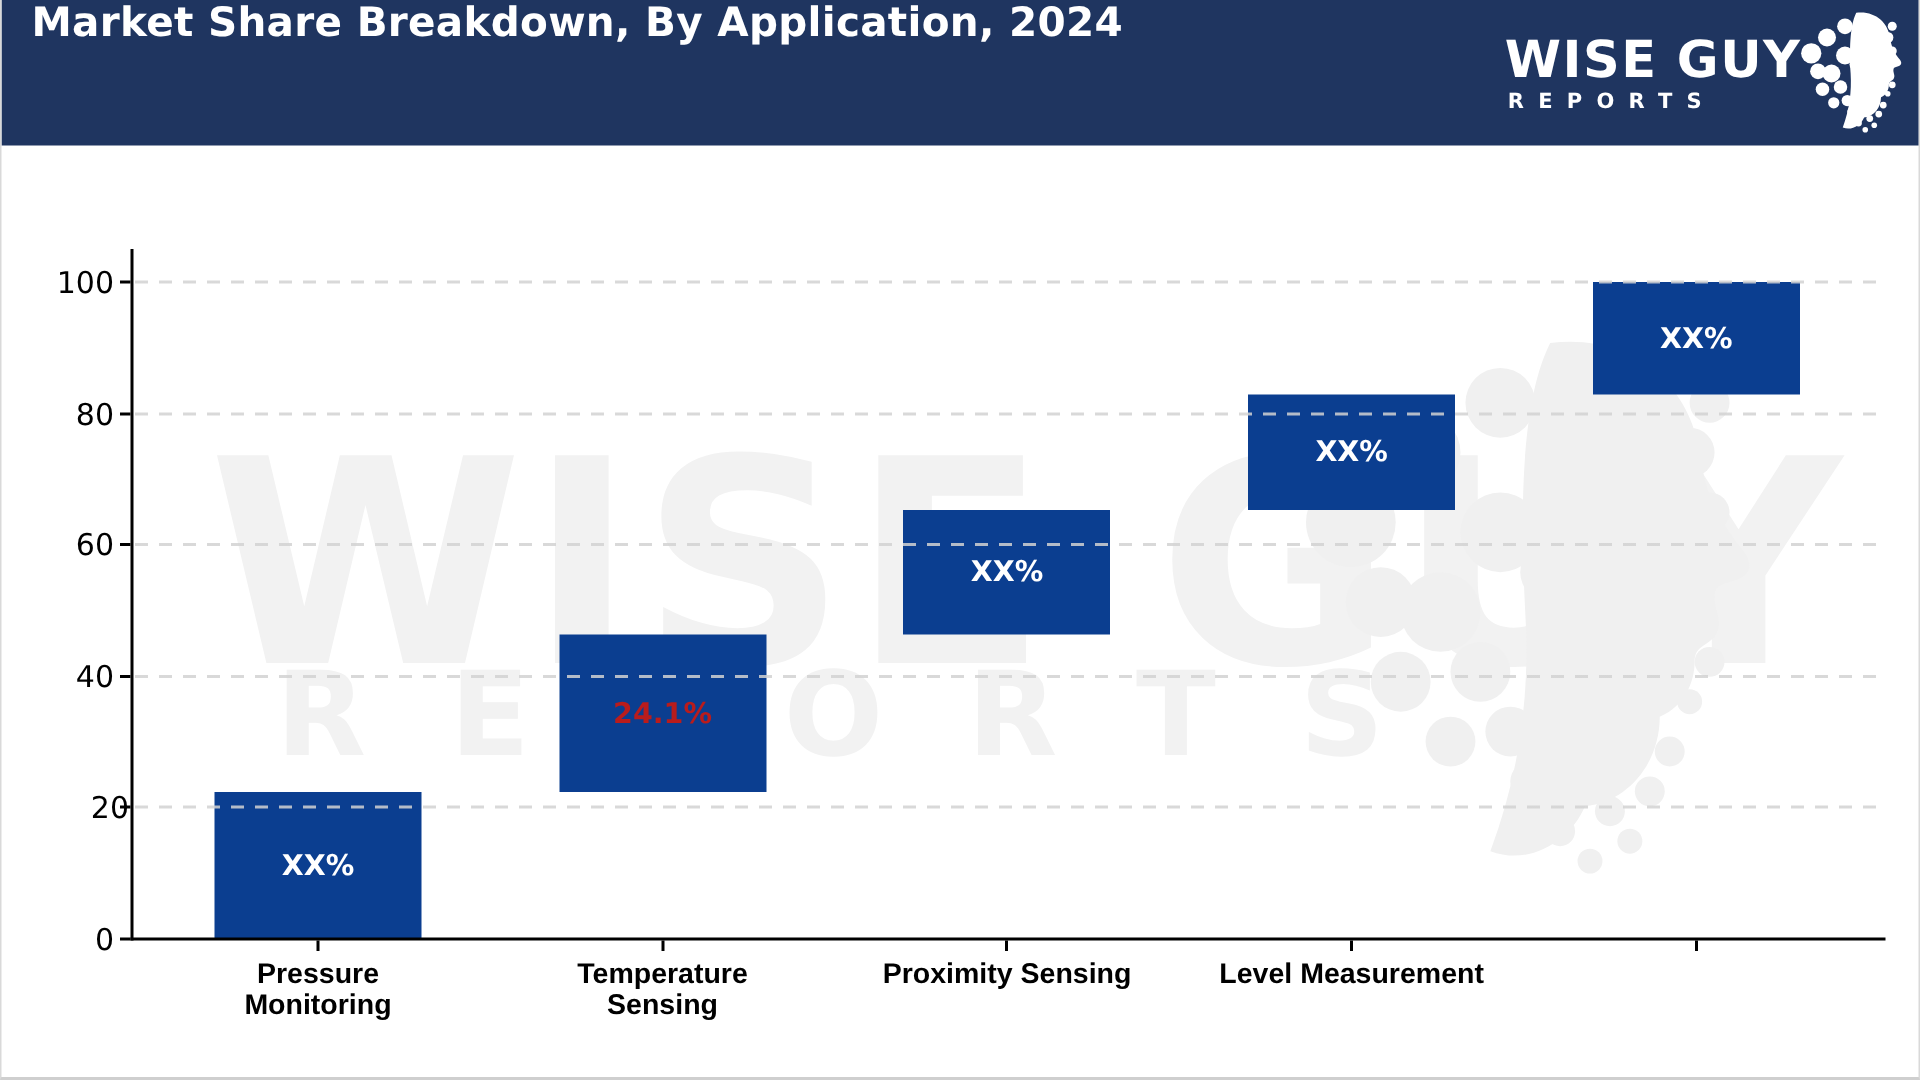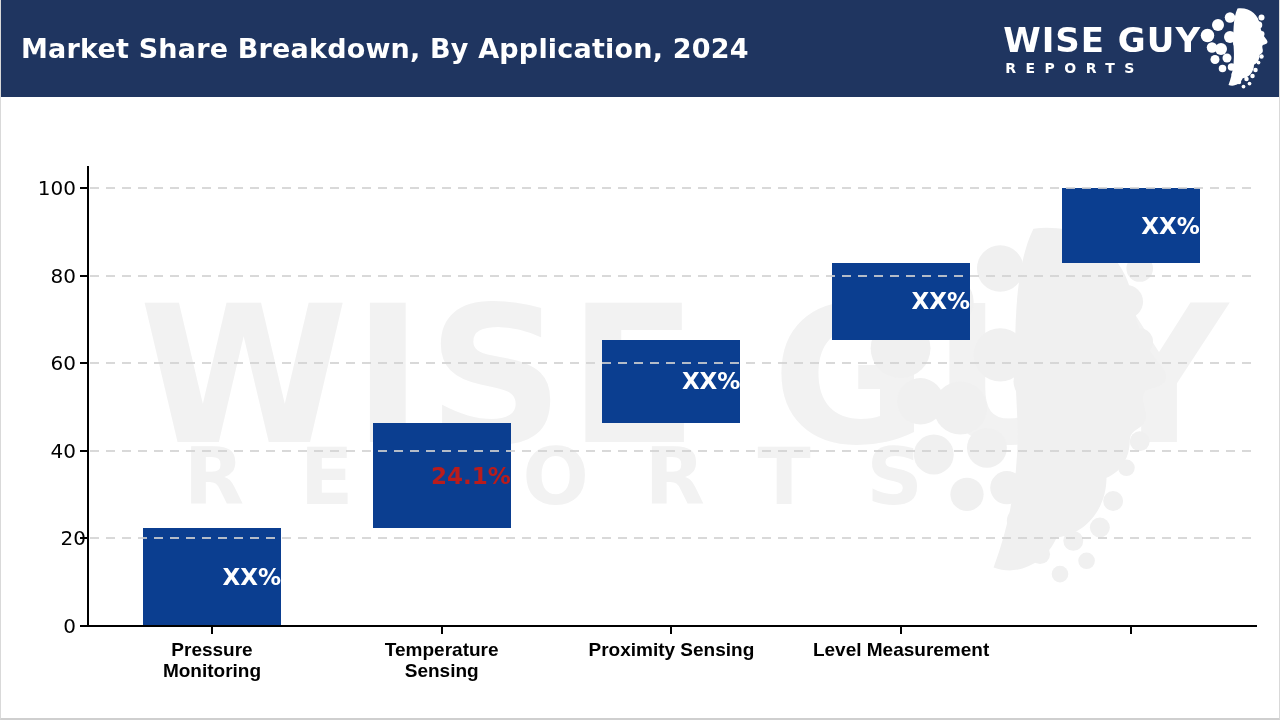--- a/index.html
+++ b/index.html
@@ -5,21 +5,21 @@
   * { margin:0; padding:0; box-sizing:border-box; }
   html,body { background:#ffffff; }
   body { font-family:"DejaVu Sans","Liberation Sans",sans-serif; }
   .stage{
     position:relative; width:1280px; height:720px; background:#ffffff; overflow:hidden;
     border-left:1px solid #d9d9d9; border-right:1px solid #d9d9d9; border-bottom:2px solid #cfcfcf;
   }
   
   .header{
     position:absolute; left:0; top:0; width:1280px; height:97px;
-    background:#1f3560; display:flex; align-items:center; z-index:10;
+    background:#1f3560; display:flex; z-index:10;
   }
   .title{
     color:#ffffff; font-size:27px; font-weight:bold; padding-left:20px;
     letter-spacing:0.2px; white-space:nowrap;
   }
   .logo{
     position:absolute; right:10px; top:4px; height:90px;
     display:flex; align-items:center; gap:0px;
   }
   .logo-text{ display:flex; flex-direction:column; align-items:flex-start; margin-right:-6px; }
@@ -32,22 +32,22 @@
     font-weight:bold; color:#f2f2f2; letter-spacing:4px; white-space:nowrap; z-index:1;
   }
   .wm-secondary{
     position:absolute; left:183px; top:438px; font-size:78px; line-height:1;
     font-weight:bold; color:#f2f2f2; letter-spacing:56px; white-space:nowrap; z-index:1;
   }
   .wm-head{ position:absolute; left:845px; top:222px; width:335px; height:372px; z-index:1; }
   
   .bar{ position:absolute; background:#0b3e90; z-index:3; }
   .bar-label{
-    position:absolute; z-index:6; color:#ffffff; font-weight:bold; font-size:23px;
-    text-align:right; line-height:24px; height:24px;
+    position:absolute; z-index:6; color:#ffffff; font-weight:bold; font-size:19px;
+    text-align:center; line-height:24px; height:24px;
   }
   .gridline{ position:absolute; height:2px; z-index:5; opacity:.85;
     background:repeating-linear-gradient(90deg,#d2d2d2 0 9px,transparent 9px 16px); }
   .axis{ position:absolute; background:#000000; z-index:7; }
   .ytick-mark{ position:absolute; width:7px; height:2px; background:#000000; z-index:7; }
   .xtick-mark{ position:absolute; width:2px; height:7px; background:#000000; z-index:7; }
   .ytick-label{
     position:absolute; width:56px; text-align:right; font-size:20px; color:#000000;
     line-height:24px; height:24px; z-index:7;
   }

